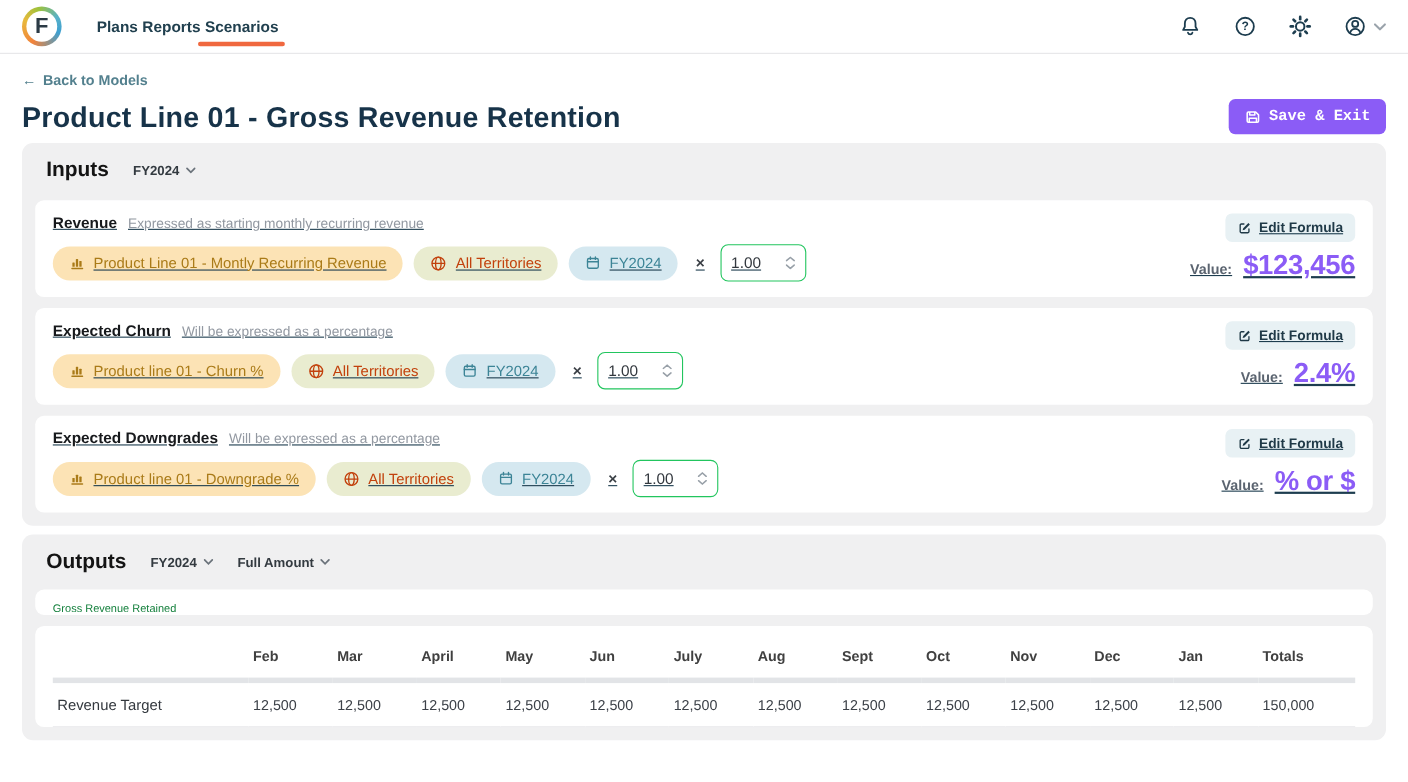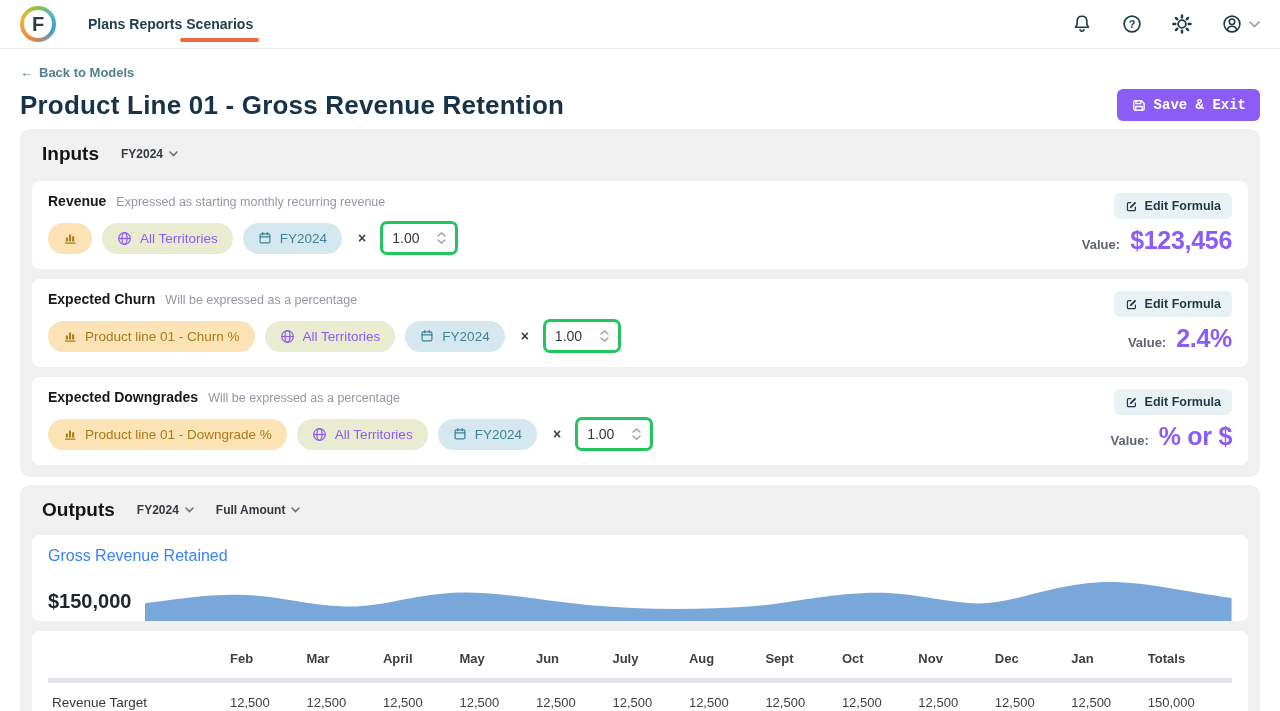--- a/index.html
+++ b/index.html
@@ -37,48 +37,48 @@
   
   .section { background:#f0f0f1; border-radius:10px; margin-top:8px; padding:10px 12px 12px 12px; }
   .section-head { display:flex; align-items:center; gap:22px; padding:4px 10px 6px 10px; }
   .section-title { font-size:19px; font-weight:700; color:#141414; }
   .filter { display:inline-flex; align-items:center; gap:6px; font-size:12px; font-weight:700;
     color:#333a40; cursor:pointer; }
   .filter svg { color:#6b737b; }
 
   
   .input-card { background:#fff; border-radius:8px; padding:12px 16px 14px 16px; margin-top:10px;
-    display:flex; justify-content:space-between; }
+    display:flex; justify-content:space-between;text-decoration:underline; }
   .ic-left { min-width:0; }
   .ic-title-row { display:flex; align-items:baseline; gap:10px; }
   .ic-label { font-size:14px; font-weight:700; color:#17191c; }
   .ic-desc { font-size:12.5px; color:#9298a1; }
   .ic-chips-row { display:flex; align-items:center; margin-top:12px; }
   .chip { display:inline-flex; align-items:center; gap:8px; height:31px; padding:0 15px;
     border-radius:16px; font-size:13.5px; font-weight:500; cursor:pointer; white-space:nowrap; }
   .chip + .chip { margin-left:10px; }
   .chip-metric { background:#fce3b5; color:#aa7b18; }
-  .chip-territory { background:#e9ecd0; color:#8b5cf6; }
+  .chip-territory { background:#e9ecd0; color:#c2410c; }
   .chip-period { background:#d5e8f0; color:#3c8496; }
   .mult-sign { margin:0 14px 0 16px; font-size:14px; font-weight:700; color:#3a3f45; }
   .stepper { display:inline-flex; align-items:center; justify-content:space-between; width:78px;
-    height:34px; border:3px solid #22c55e; border-radius:7px; padding:0 9px; background:#fff; cursor:text; }
+    height:34px; border:1px solid #22c55e; border-radius:7px; padding:0 9px; background:#fff; cursor:text; }
   .stepper .val { font-size:14px; color:#33383e; }
   .stepper .arrows { display:flex; flex-direction:column; gap:2px; color:#98a0a8; }
   .ic-right { display:flex; flex-direction:column; align-items:flex-end; justify-content:space-between; flex-shrink:0; }
   .edit-btn { display:inline-flex; align-items:center; gap:7px; background:#e8f1f4; color:#1f3947;
     border:none; border-radius:6px; padding:6px 11px; font-size:12.5px; font-weight:700;
     font-family:inherit; cursor:pointer; }
   .value-wrap { display:flex; align-items:baseline; gap:10px; margin-top:6px; }
   .value-label { font-size:13px; font-weight:600; color:#5b6470; }
   .value-big { font-size:25px; font-weight:700; color:#8b5cf6; letter-spacing:-0.3px; }
 
   
   .chart-card { background:#fff; border-radius:8px; padding:12px 16px 0 16px; margin-top:8px; }
-  .spark-label { font-size:16px; color:#3b82f6; }
+  .spark-label { font-size:10px; color:#15803d; }
   .spark-row { display:flex; align-items:flex-end; gap:14px; padding:10px 0 0 0; }
   .spark-total { font-size:20px; font-weight:700; color:#20262e; padding-bottom:8px; white-space:nowrap; }
   .spark-svg { flex:1; height:46px; display:block; }
 
   .table-card { background:#fff; border-radius:8px; margin-top:10px; padding:6px 16px 0 16px; }
   table.out { width:100%; border-collapse:collapse; }
   table.out th, table.out td { text-align:left; padding:12px 4px; font-size:13px; }
   table.out thead th { font-weight:700; color:#404040; border-bottom:5px solid #e2e4e7; padding-top:14px; }
   table.out td, table.out tbody th { border-bottom:1px solid #ededef; }
   table.out tbody th { font-weight:400; color:#33383e; font-size:13.5px; }
@@ -172,20 +172,21 @@
         <span class="ic-desc">Expressed as starting monthly recurring revenue</span>
       </div>
       <div class="ic-chips-row">
         <span class="chip chip-metric">
           <svg width="14" height="14" viewBox="0 0 16 16" fill="currentColor">
             <rect x="2" y="13" width="12.5" height="1.6" rx="0.8"></rect>
             <rect x="3.2" y="7.5" width="2.4" height="4.5" rx="0.6"></rect>
             <rect x="6.8" y="4" width="2.4" height="8" rx="0.6"></rect>
             <rect x="10.4" y="6" width="2.4" height="6" rx="0.6"></rect>
           </svg>
+          <span>Product Line 01  - Montly Recurring Revenue</span>
         </span>
         <span class="chip chip-territory">
           <svg width="15" height="15" viewBox="0 0 16 16" fill="none" stroke="currentColor" stroke-width="1.3">
             <circle cx="8" cy="8" r="6.2"></circle>
                   <ellipse cx="8" cy="8" rx="2.7" ry="6.2"></ellipse>
                   <line x1="1.8" y1="8" x2="14.2" y2="8"></line>
           </svg>
           <span>All Territories</span>
         </span>
         <span class="chip chip-period">
@@ -365,26 +366,20 @@
       <span class="filter">
         <span>Full Amount</span>
         <svg width="9" height="6" viewBox="0 0 9 6" fill="none" stroke="currentColor" stroke-width="1.6" stroke-linecap="round">
             <polyline points="1,1 4.5,4.6 8,1"></polyline>
           </svg>
       </span>
     </div>
 
     <div class="chart-card">
       <div class="spark-label">Gross Revenue Retained</div>
-      <div class="spark-row">
-        <span class="spark-total">$150,000</span>
-        <svg class="spark-svg" viewBox="0 0 1110 44" preserveAspectRatio="none">
-          <path fill="#7aa7da" d="M0,27 C30,24 55,19 95,19 C135,19 160,28 200,30 C240,32 265,20 315,17 C355,15 400,24 455,29 C505,33 560,34 620,30 C660,27 690,19 740,17 C780,16 805,24 845,27 C885,29 920,10 975,7 C1015,5 1055,15 1110,22 L1110,44 L0,44 Z"></path>
-        </svg>
-      </div>
     </div>
 
     <div class="table-card">
       <table class="out">
         <thead>
             <tr id="table-head-row">
               <th class="row-label-col"></th>
               <th>Feb</th>
               <th>Mar</th>
               <th>April</th>

